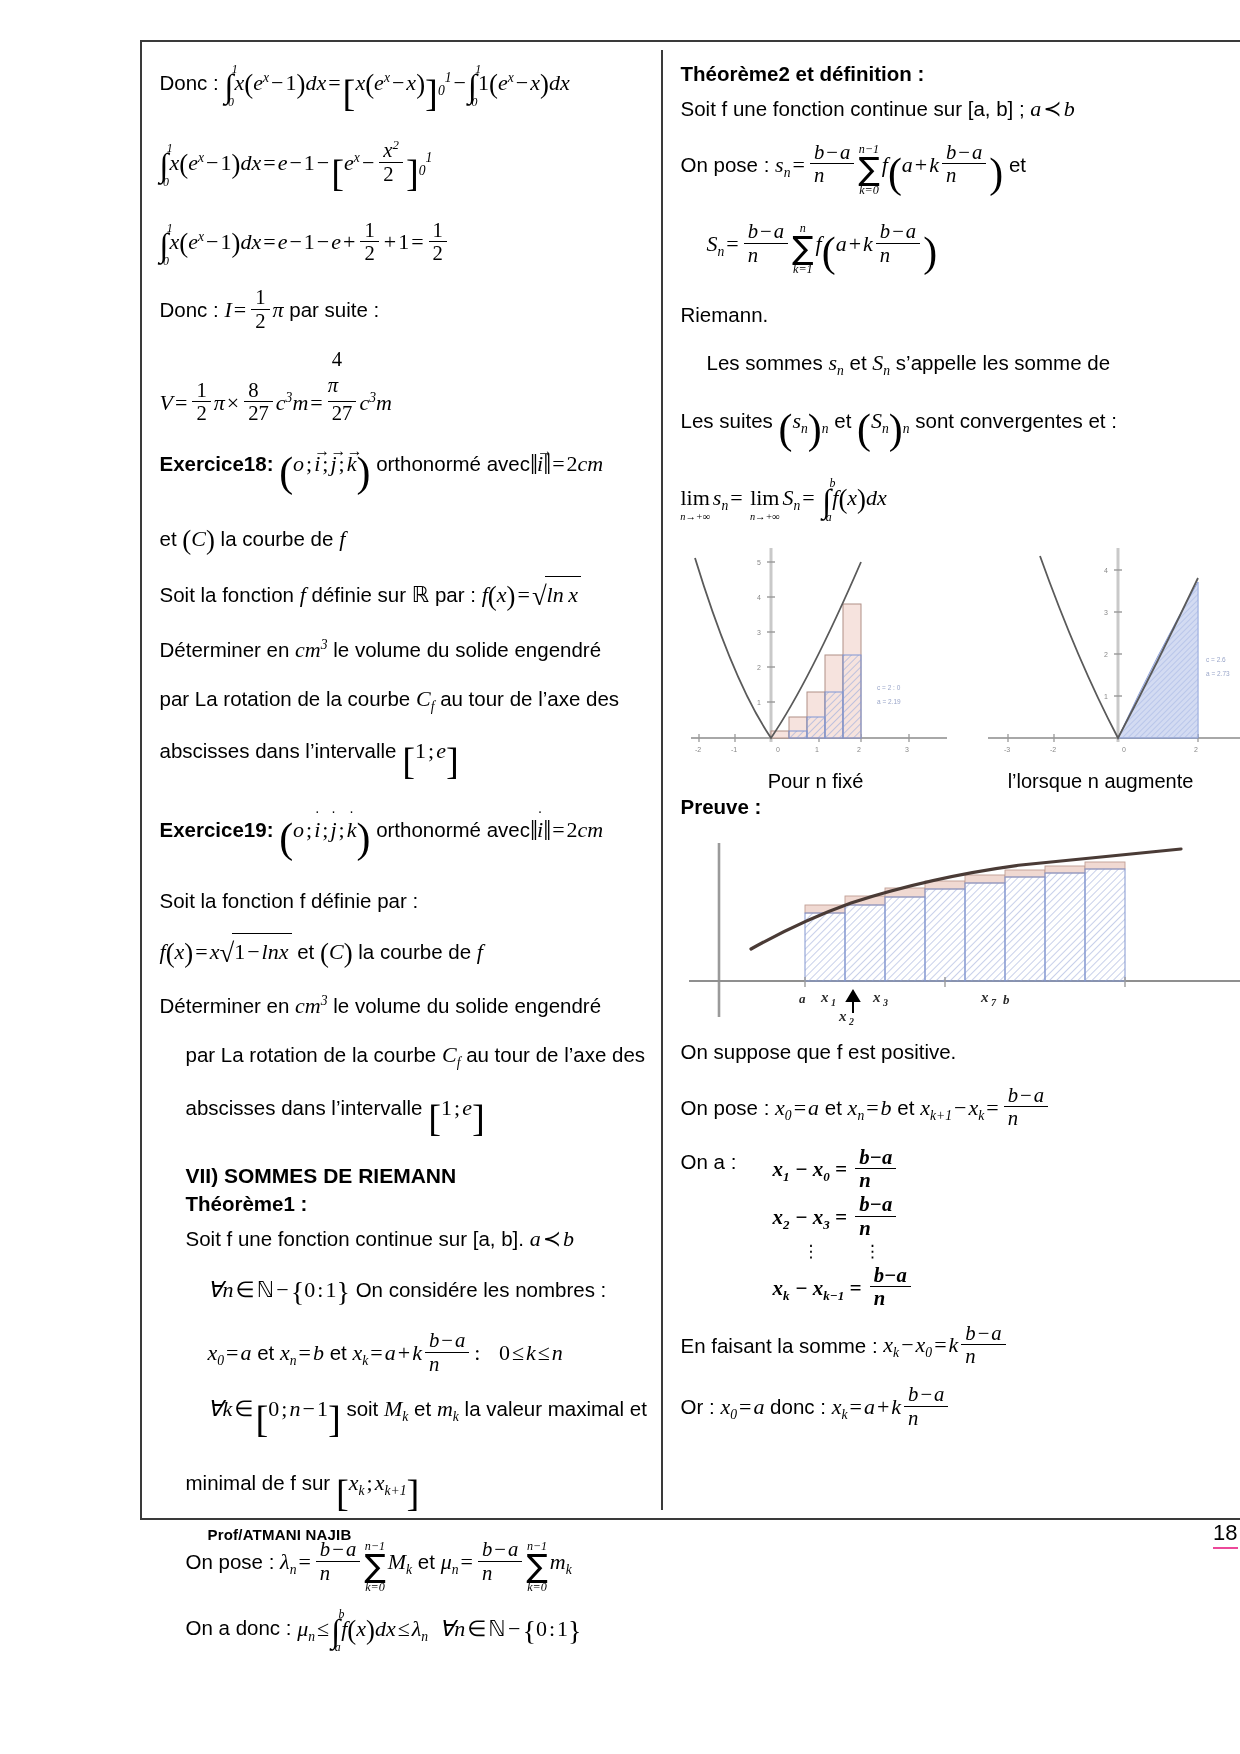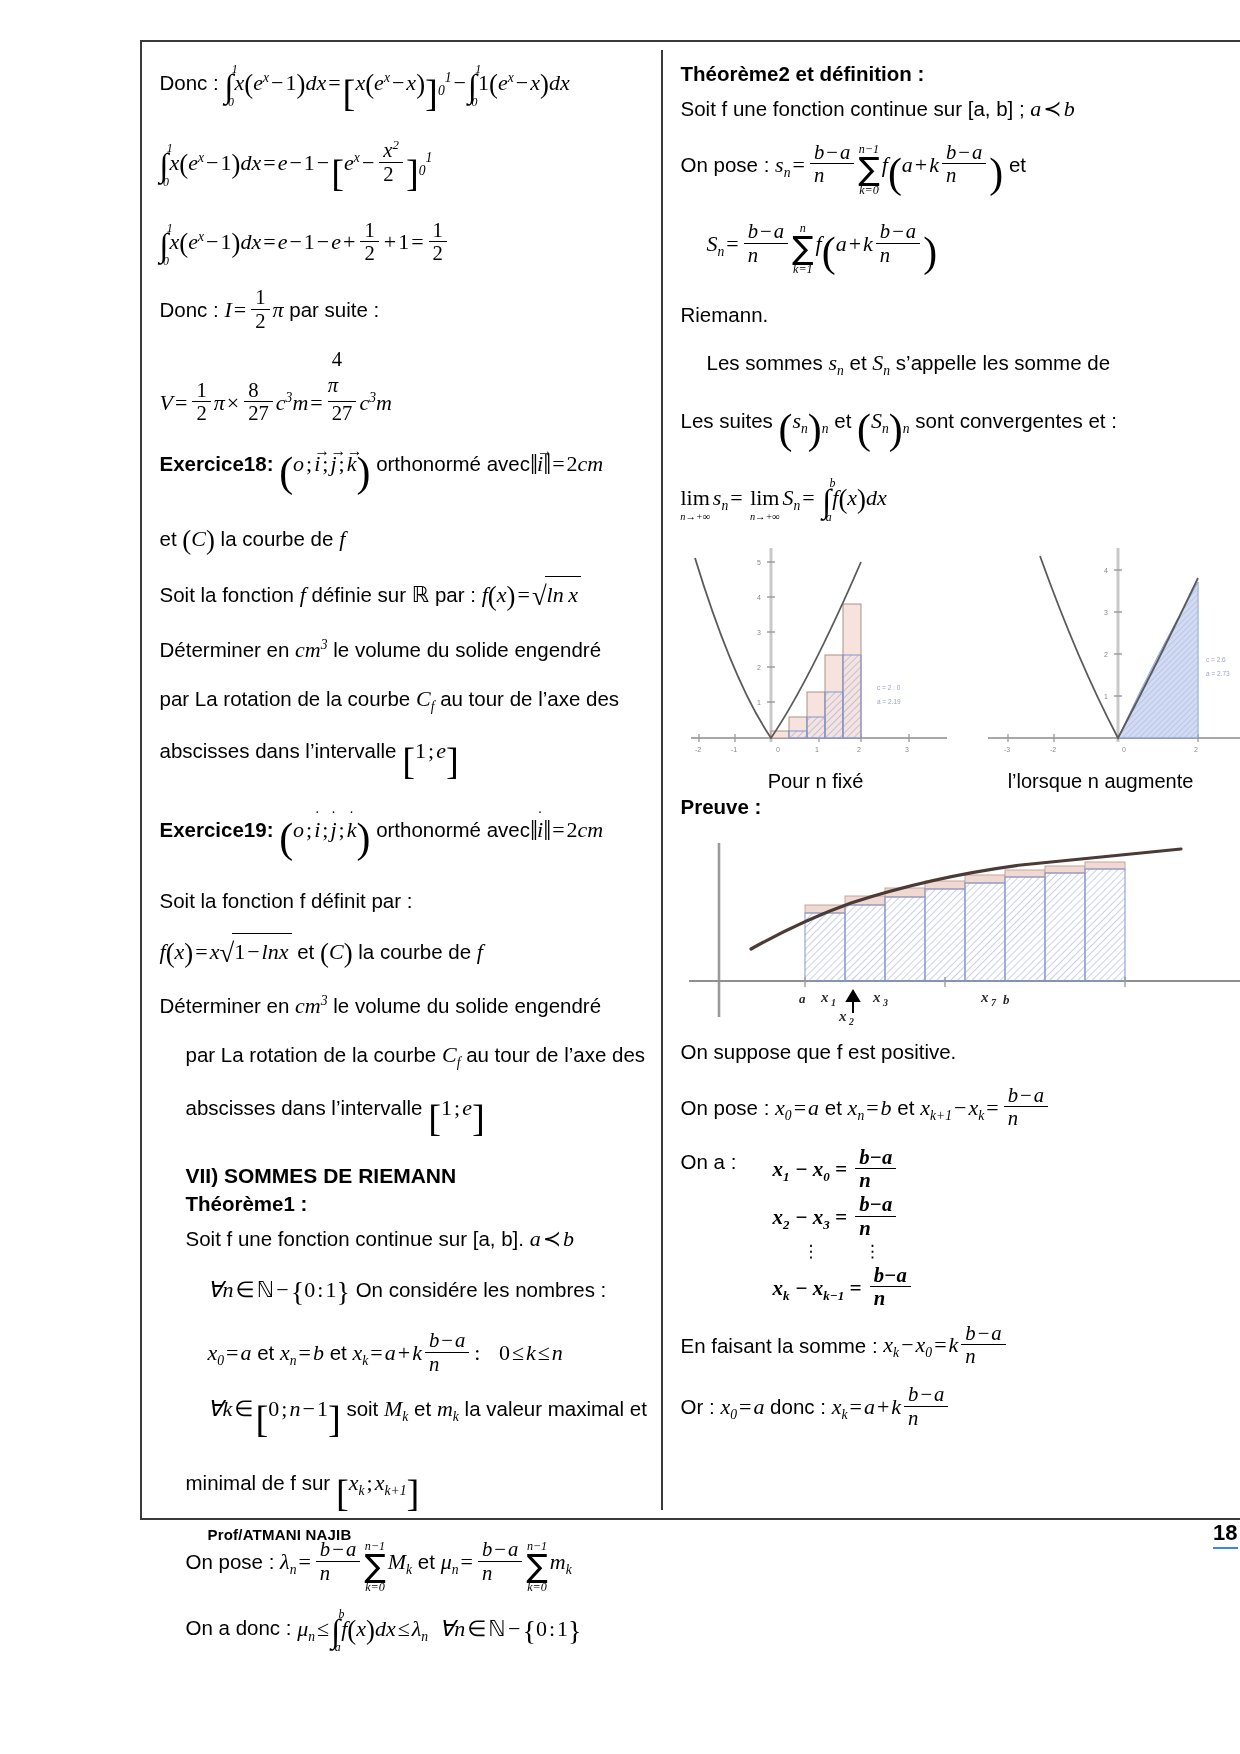--- a/index.html
+++ b/index.html
@@ -219,22 +219,22 @@
     padding: 0 62px 0 68px;
     box-sizing: border-box;
   }
   .footer-left {
     font-size: 15px;
     font-weight: bold;
     letter-spacing: 0.2px;
   }
   .footer-right {
     font-size: 22px;
-    font-weight: bold;
-    border-bottom: 2px solid #3b82f6;
+    font-weight: normal;
+    border-bottom: 2px solid #ec4899;
     padding-bottom: 1px;
   }
 </style>
 </head>
 <body>
 
 <div class="page">
   <div class="page-border"></div>
 
   <div class="columns">
@@ -309,21 +309,21 @@
         <span class="m"><span class="bigbrk">[</span><span class="num">1</span><span class="op">;</span>e<span class="bigbrk">]</span></span>
       </div>
 
       <div class="mathline">
         <span class="bold">Exercice19:</span>
         <span class="m"><span class="bigparen">(</span>o<span class="op">;</span><span class="vecwrap">i<span class="arr">̇</span></span><span class="op">;</span><span class="vecwrap">j<span class="arr">̇</span></span><span class="op">;</span><span class="vecwrap">k<span class="arr">̇</span></span><span class="bigparen">)</span></span>
         <span>orthonormé avec</span><span class="m"><span class="norm">‖</span><span class="vecwrap">i<span class="arr">̇</span></span><span class="norm">‖</span><span class="op">=</span><span class="num">2</span>cm</span>
       </div>
 
       <div class="mathline">
-        <span>Soit la fonction f définit par :</span>
+        <span>Soit la fonction f définie par :</span>
       </div>
 
       <div class="mathline">
         <span class="m">f<span class="paren">(</span>x<span class="paren">)</span><span class="op">=</span>x<span class="radical">√</span><span class="sqrt"><span class="num">1</span><span class="op">−</span><i>lnx</i></span></span>
         <span>et</span>
         <span class="m"><span class="paren">(</span>C<span class="paren">)</span></span>
         <span>la courbe de</span>
         <span class="m">f</span>
       </div>
 

